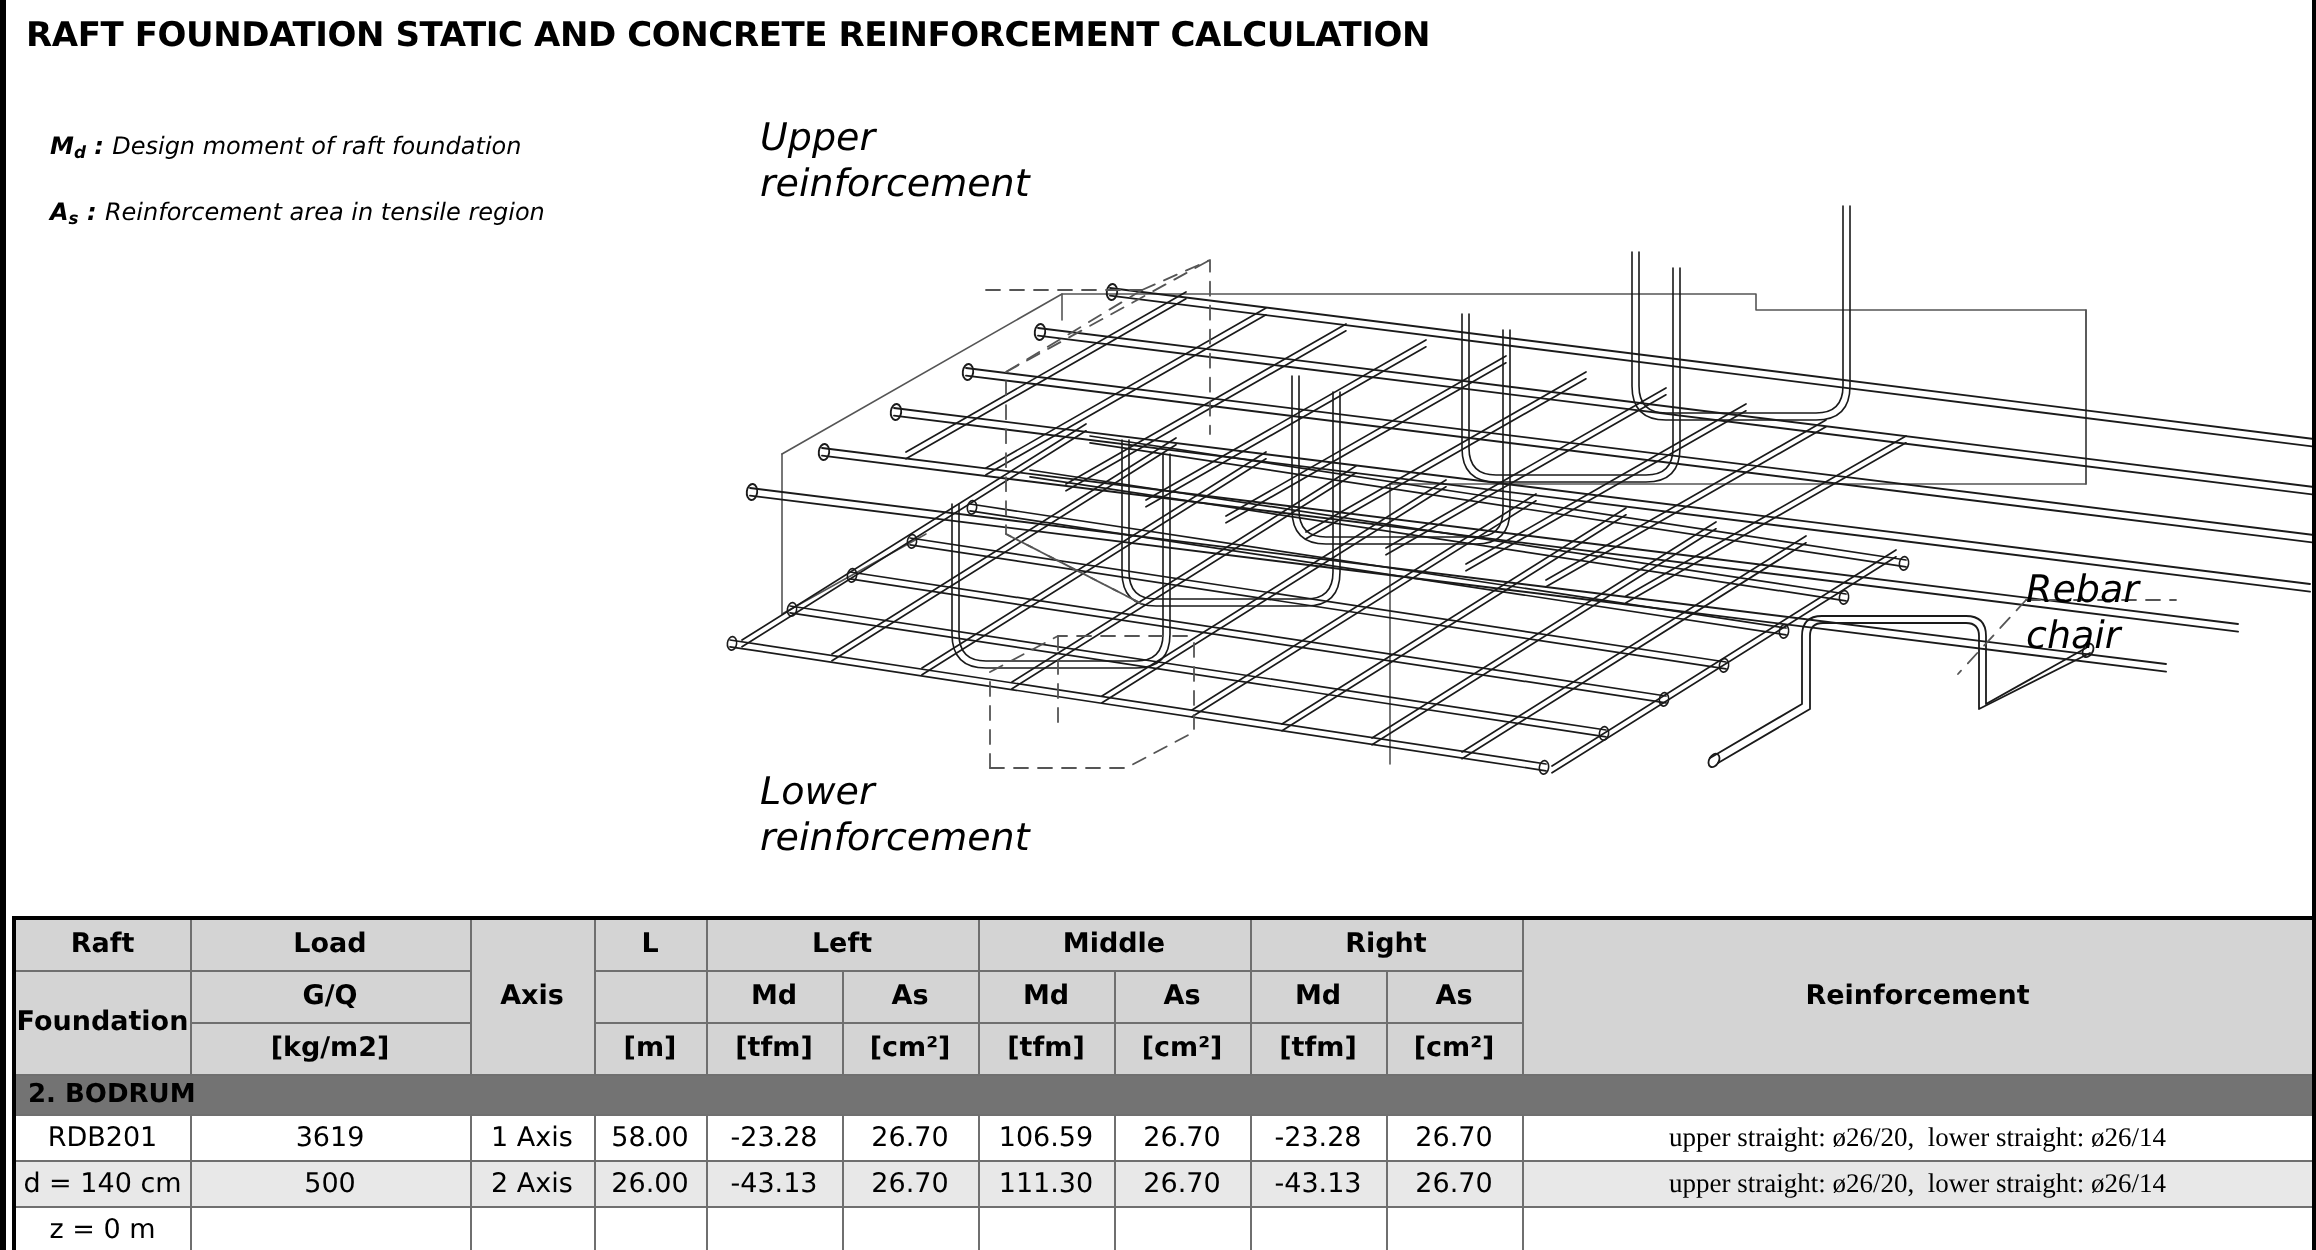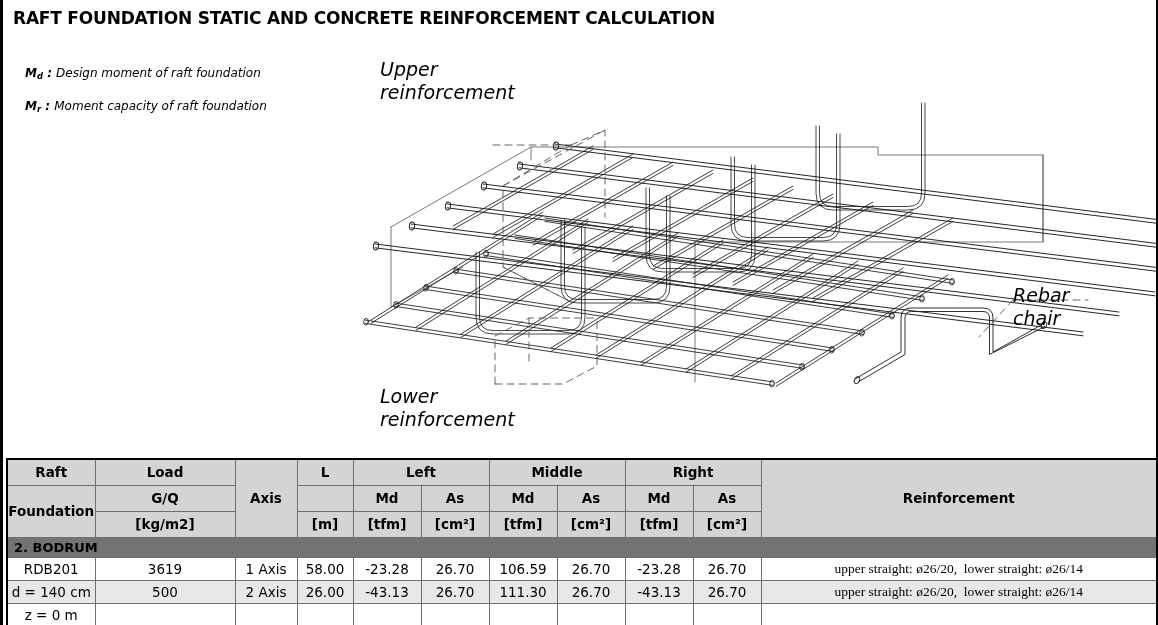--- a/index.html
+++ b/index.html
@@ -146,21 +146,21 @@
 
 <div id="page">
 
   <div id="title">RAFT FOUNDATION STATIC AND CONCRETE REINFORCEMENT CALCULATION</div>
 
   <div id="legend">
     <div class="legend-entry">
       <span class="sym"><span>M</span><sub>d</sub></span><span class="colon"> : </span><span class="desc">Design moment of raft foundation</span>
     </div>
     <div class="legend-entry">
-      <span class="sym"><span>M</span><sub>r</sub></span><span class="colon"> : </span><span class="desc">Moment capacity of raft foundation</span>
+      <span class="sym"><span>A</span><sub>s</sub></span><span class="colon"> : </span><span class="desc">Reinforcement area in tensile region</span>
     </div>
   </div>
 
   <div id="diagram">
     <svg width="818" height="400" viewBox="0 0 818 400">
       <g fill="none" stroke="#1a1a1a" stroke-width="0.85" stroke-linecap="round" stroke-linejoin="round">
 
         <g stroke="#555" stroke-width="0.8">
           <path d="M 48 175 L 188 95 L 535 95 L 535 103 L 700 103 L 700 190 L 352 190"></path>
           <path d="M 48 175 L 48 255"></path>

